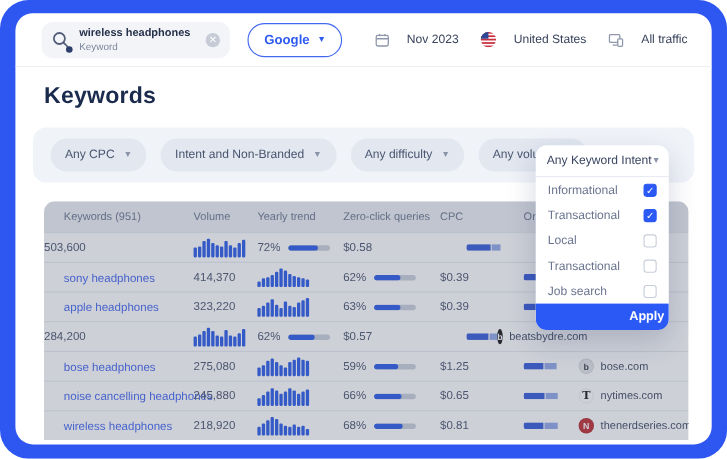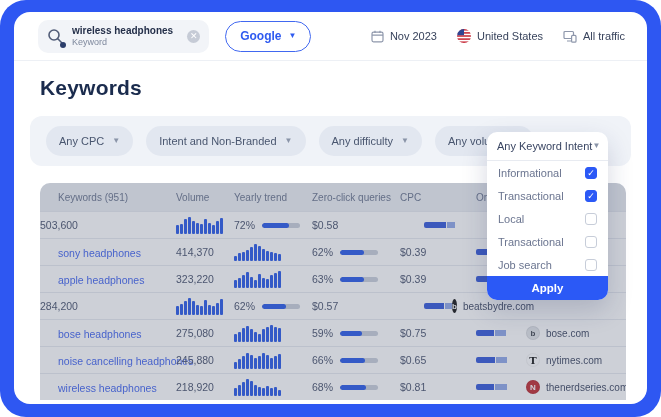--- a/index.html
+++ b/index.html
@@ -23,21 +23,21 @@
   .search-q { font-size: 10px; font-weight: bold; color: #25304a; white-space: nowrap; }
   .search-l { font-size: 9px; color: #7e889d; }
   .clear-x { width: 13px; height: 13px; border-radius: 50%; background: #c6cbd6; color: #fff;
              font-size: 9px; line-height: 13px; text-align: center; margin-left: 6px; cursor: pointer; }
   .engine-btn { height: 31px; border: 1.6px solid #4168f0; border-radius: 16px; background: #fff;
                 color: #2f5bf0; font-size: 12px; font-weight: bold; padding: 0 14px;
                 display: flex; align-items: center; gap: 7px; cursor: pointer; }
   .caret { font-size: 8px; color: #8a94a8; line-height: 1; }
   .engine-btn .caret { color: #2f5bf0; }
   .topbar-right { margin-left: auto; display: flex; align-items: center; gap: 20px; }
-  .tb-item { display: flex; align-items: center; gap: 6px; font-size: 11px; color: #38435c; cursor: pointer; }
+  .tb-item { display: flex; align-items: center; gap: 16px; font-size: 11px; color: #38435c; cursor: pointer; }
   .tb-item svg { display: block; }
 
   
   .page-title { margin: 15px 0 0 26px; font-size: 21px; font-weight: bold; color: #1a2b4d; letter-spacing: .2px; }
 
   
   .filterbar { margin: 16px 16px 0 16px; height: 50px; background: #f0f3f8; border-radius: 12px;
                display: flex; align-items: center; gap: 13px; padding: 0 16px; }
   .pill { height: 30px; background: #e2e7f0; border-radius: 15px; display: flex; align-items: center;
           gap: 8px; padding: 0 13px; font-size: 11px; color: #49566f; white-space: nowrap; cursor: pointer; }
@@ -48,21 +48,21 @@
   .intent-head { height: 29px; display: flex; align-items: center; justify-content: space-between;
                  padding: 0 10px; border-bottom: 1px solid #e8ebf1; cursor: pointer; }
   .intent-head .lbl { font-size: 11px; color: #394562; white-space: nowrap; }
   .intent-opt { height: 23px; display: flex; align-items: center; justify-content: space-between;
                 padding: 0 11px; cursor: pointer; }
   .intent-opt .lbl { font-size: 11px; color: #6b7590; }
   .cb { width: 12px; height: 12px; border-radius: 3px; border: 1px solid #c7cdd9; background: #fff; }
   .cb.on { border-color: #2b59f6; background: #2b59f6; color: #fff; font-size: 9px; line-height: 11px;
            text-align: center; }
   .apply-btn { height: 24px; background: #2b59f6; color: #fff; font-size: 11.5px; font-weight: bold;
-               text-align: center; padding: 0 4px; line-height: 24px; cursor: pointer; }
+               text-align: right; padding: 0 4px; line-height: 24px; cursor: pointer; }
 
   
   .tablewrap { position: relative; margin: 17px 21px 0 26px; width: 586px; height: 217px;
                border-radius: 10px 10px 0 0; overflow: hidden; background: #fff; }
   .grid-row { display: grid; grid-template-columns: 136px 58px 78px 88px 52px 74px 1fr; align-items: center; }
   .thead { height: 28px; background: #eceff4; font-size: 10px; color: #68738c; }
   .trow { height: 27px; border-top: 1px solid #e7eaef; background: #fff; cursor: pointer; }
   .c { padding-right: 4px; white-space: nowrap; }
   .c.k { padding-left: 18px; }
   .kw-link { font-size: 10.5px; color: #4063ef; text-decoration: none; cursor: pointer; }
@@ -370,21 +370,21 @@
               <i style="height: 15px;"></i>
               <i style="height: 14px;"></i>
             </span>
           </div>
           <div class="c zc">
             <span class="val">59%</span>
             <span class="track">
               <i style="width: 59%;"></i>
             </span>
           </div>
-          <div class="c val">$0.75</div>
+          <div class="c val">$1.25</div>
           <div class="c orgcell">
             <span class="bar2">
               <i style="width: 44%;"></i>
               <i class="lt" style="width: 28%;"></i>
             </span>
           </div>
           <div class="c domcell">
             <span class="fav" style="background: rgb(227, 229, 233); color: rgb(58, 63, 73);">b</span>
             <span class="domname">bose.com</span>
           </div>

